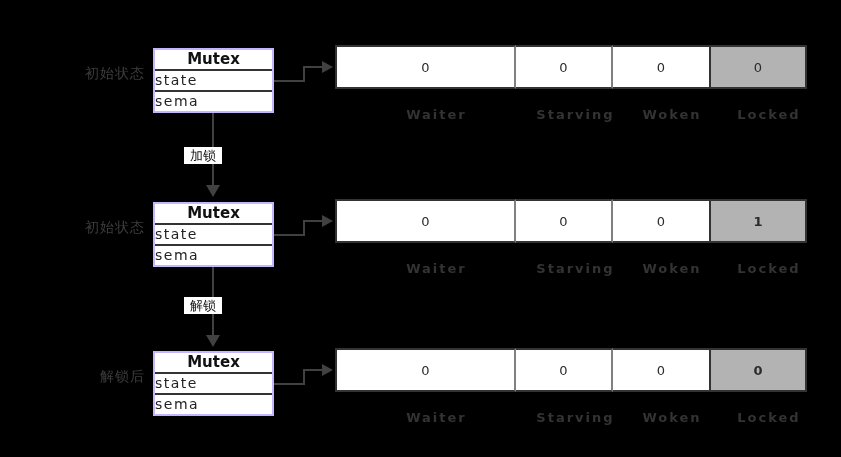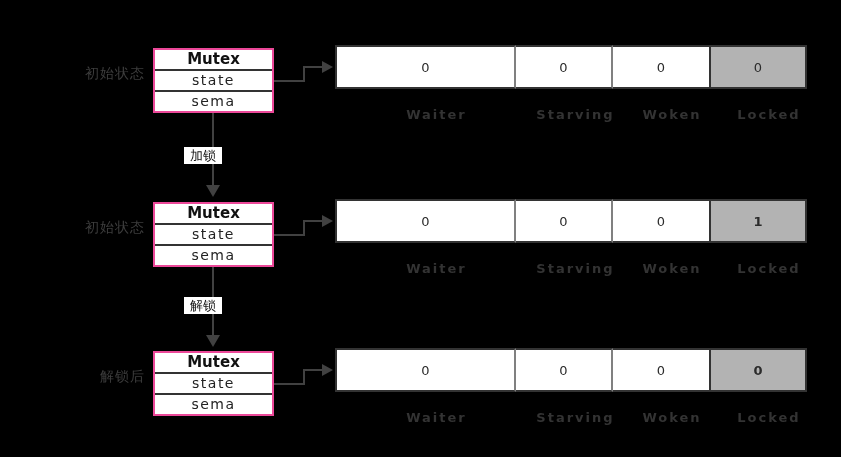--- a/index.html
+++ b/index.html
@@ -7,23 +7,23 @@
     position:relative; width:841px; height:457px; background:#000000;
     font-family:"DejaVu Sans","Liberation Sans",sans-serif; overflow:hidden;
   }
   .section { position:absolute; left:0; width:841px; height:0; }
 
   .side-label {
     position:absolute; left:40px; top:20px; width:105px; text-align:right;
     color:#3d3d3d; font-size:14px; letter-spacing:1px;
   }
 
-  .mutex-box { position:absolute; left:153px; top:3px; width:117px; background:#ffffff; border:2px solid #ec4899; }
+  .mutex-box { position:absolute; left:153px; top:3px; width:117px; background:#ffffff; border:2px solid #c4b5fd; }
   .mutex-title { height:19px; line-height:19px; text-align:center; font-weight:bold; font-size:15px; color:#111111; border-bottom:2px solid #333333; }
-  .mutex-field { height:19px; line-height:19px; text-align:center; font-size:14px; letter-spacing:1.5px; color:#222222; border-bottom:2px solid #333333; }
+  .mutex-field { height:19px; line-height:19px; text-align:left; font-size:14px; letter-spacing:1.5px; color:#222222; border-bottom:2px solid #333333; }
   .mutex-field.last { border-bottom:none; }
 
   .conn-h1 { position:absolute; left:274px; top:35px; width:31px; height:2px; background:#414141; }
   .conn-v  { position:absolute; left:303px; top:21px; width:2px; height:16px; background:#414141; }
   .conn-h2 { position:absolute; left:305px; top:21px; width:18px; height:2px; background:#414141; }
   .conn-arrow { position:absolute; left:322px; top:16px; width:0; height:0;
     border-top:6px solid transparent; border-bottom:6px solid transparent; border-left:11px solid #414141; }
 
   .vtable { position:absolute; left:335px; top:0; height:44px; display:flex; }
   .vcell { box-sizing:border-box; height:44px; background:#ffffff; display:flex; align-items:center; justify-content:center;

